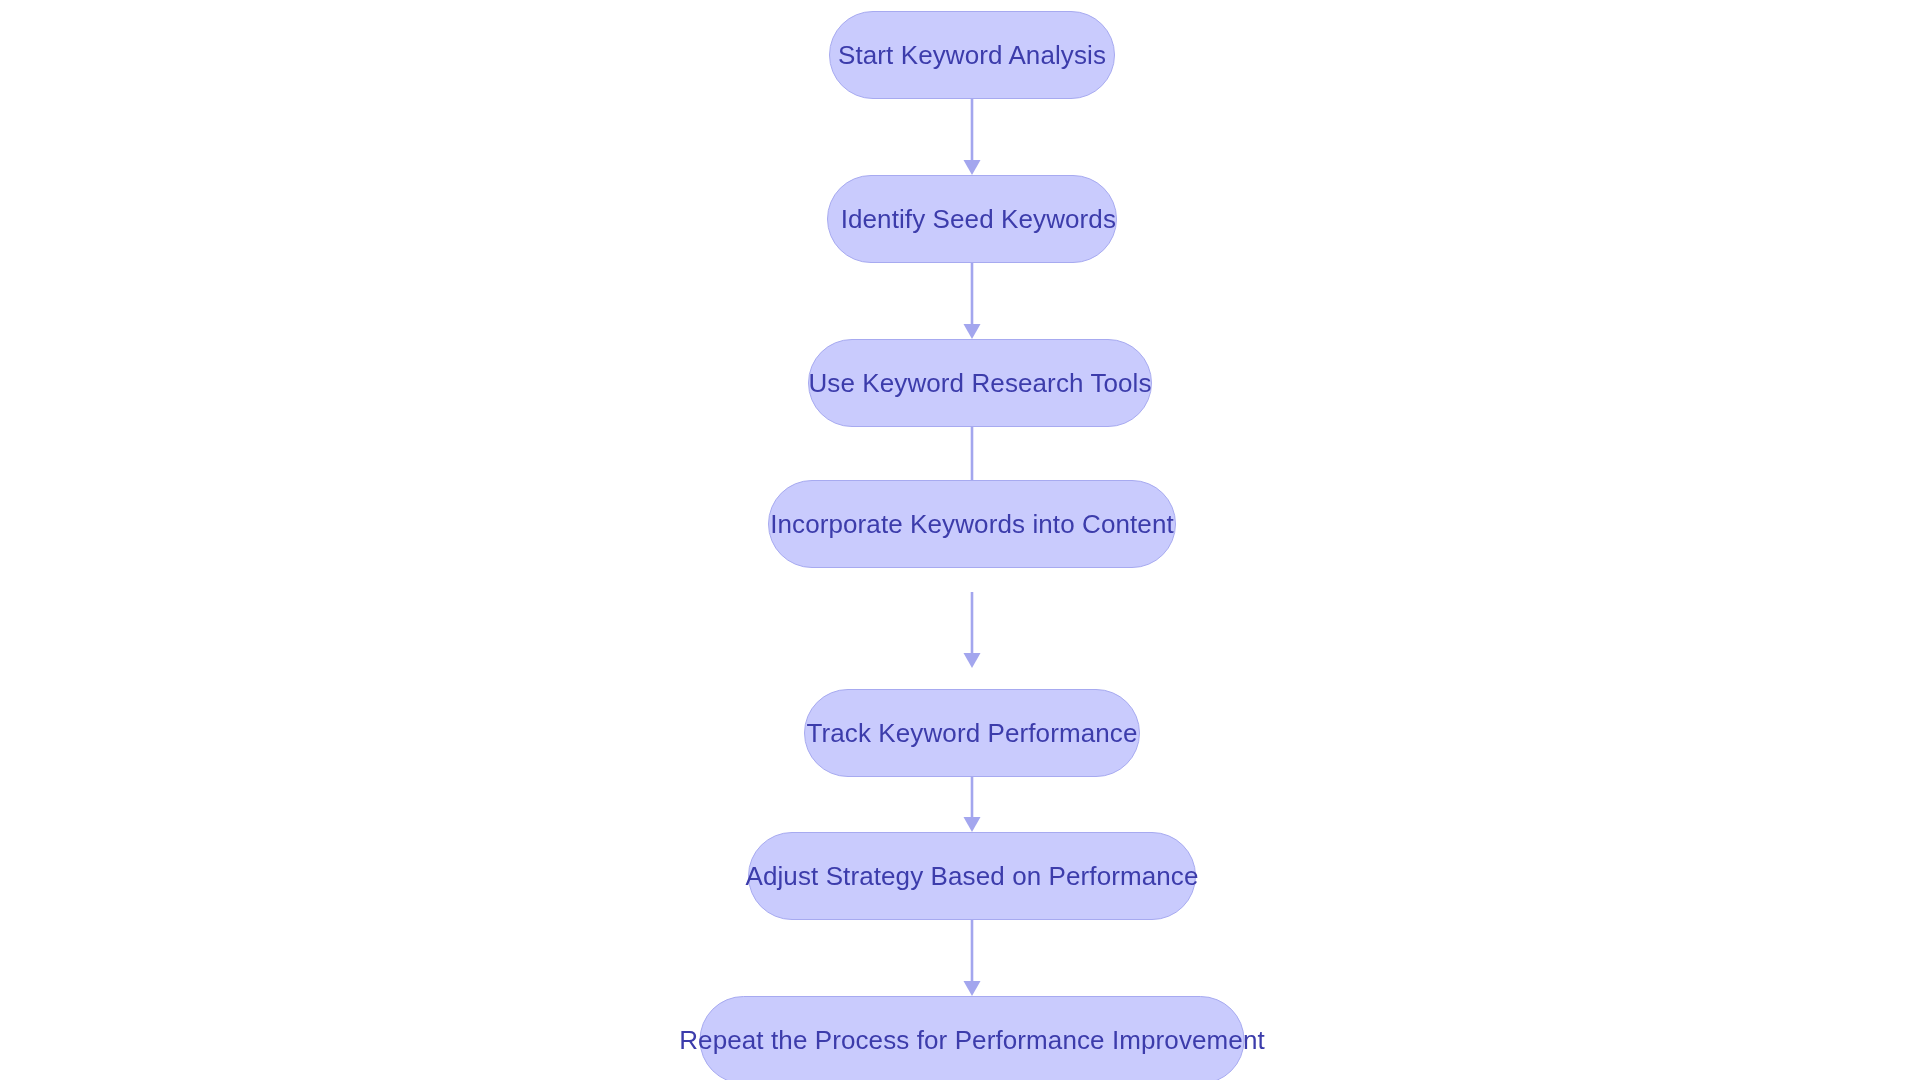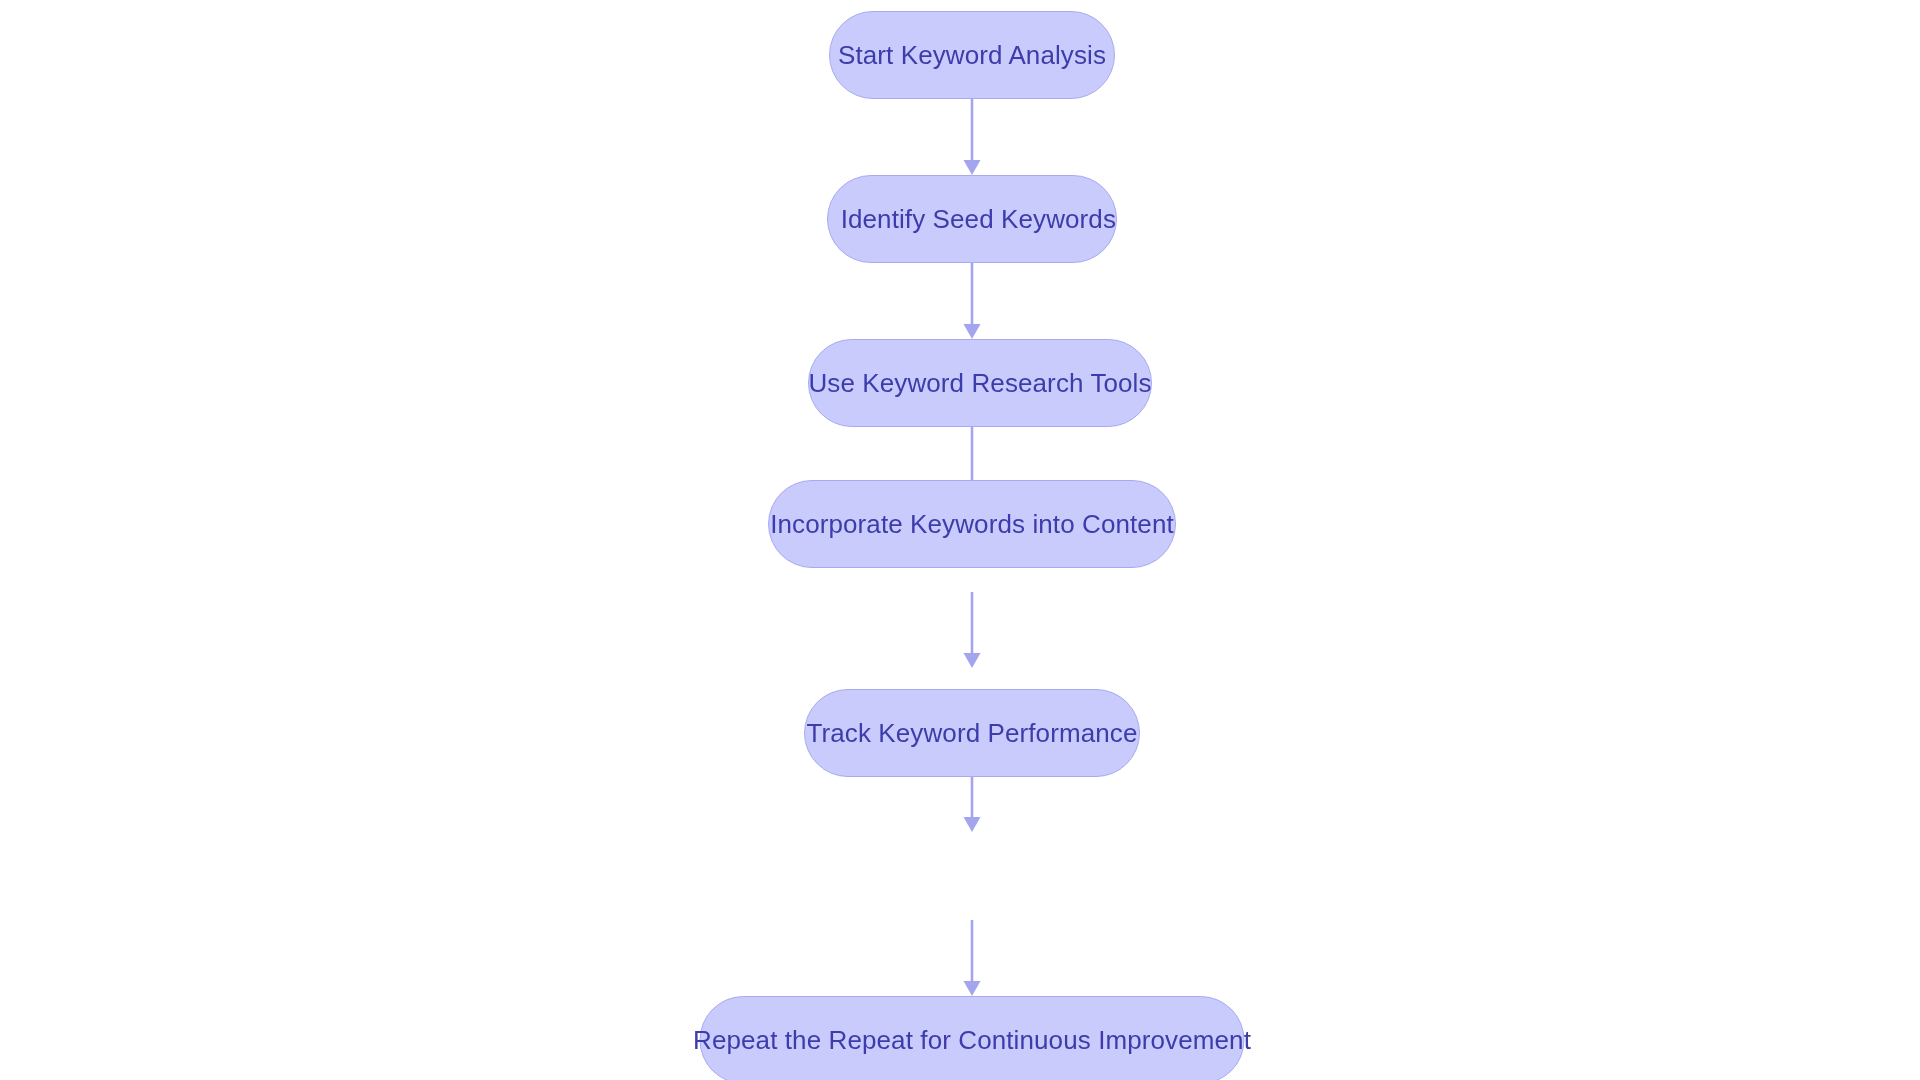--- a/index.html
+++ b/index.html
@@ -100,16 +100,19 @@
     </div>
     <div class="flow-node" style="left: 980px; top: 339px; width: 344px;">
       <span class="flow-node-label">Use Keyword Research Tools</span>
     </div>
     <div class="flow-node" style="left: 972px; top: 480px; width: 408px;">
       <span class="flow-node-label">Incorporate Keywords into Content</span>
     </div>
     <div class="flow-node" style="left: 972px; top: 689px; width: 336px;">
       <span class="flow-node-label">Track Keyword Performance</span>
     </div>
+    <div class="flow-node" style="left: 972px; top: 832px; width: 448px;">
+      <span class="flow-node-label">Adjust Strategy Based on Performance</span>
+    </div>
     <div class="flow-node" style="left: 972px; top: 996px; width: 545px;">
-      <span class="flow-node-label">Repeat the Repeat for Continuous Improvement</span>
+      <span class="flow-node-label">Repeat the Process for Performance Improvement</span>
     </div>
   </div>
 
 </body></html>

